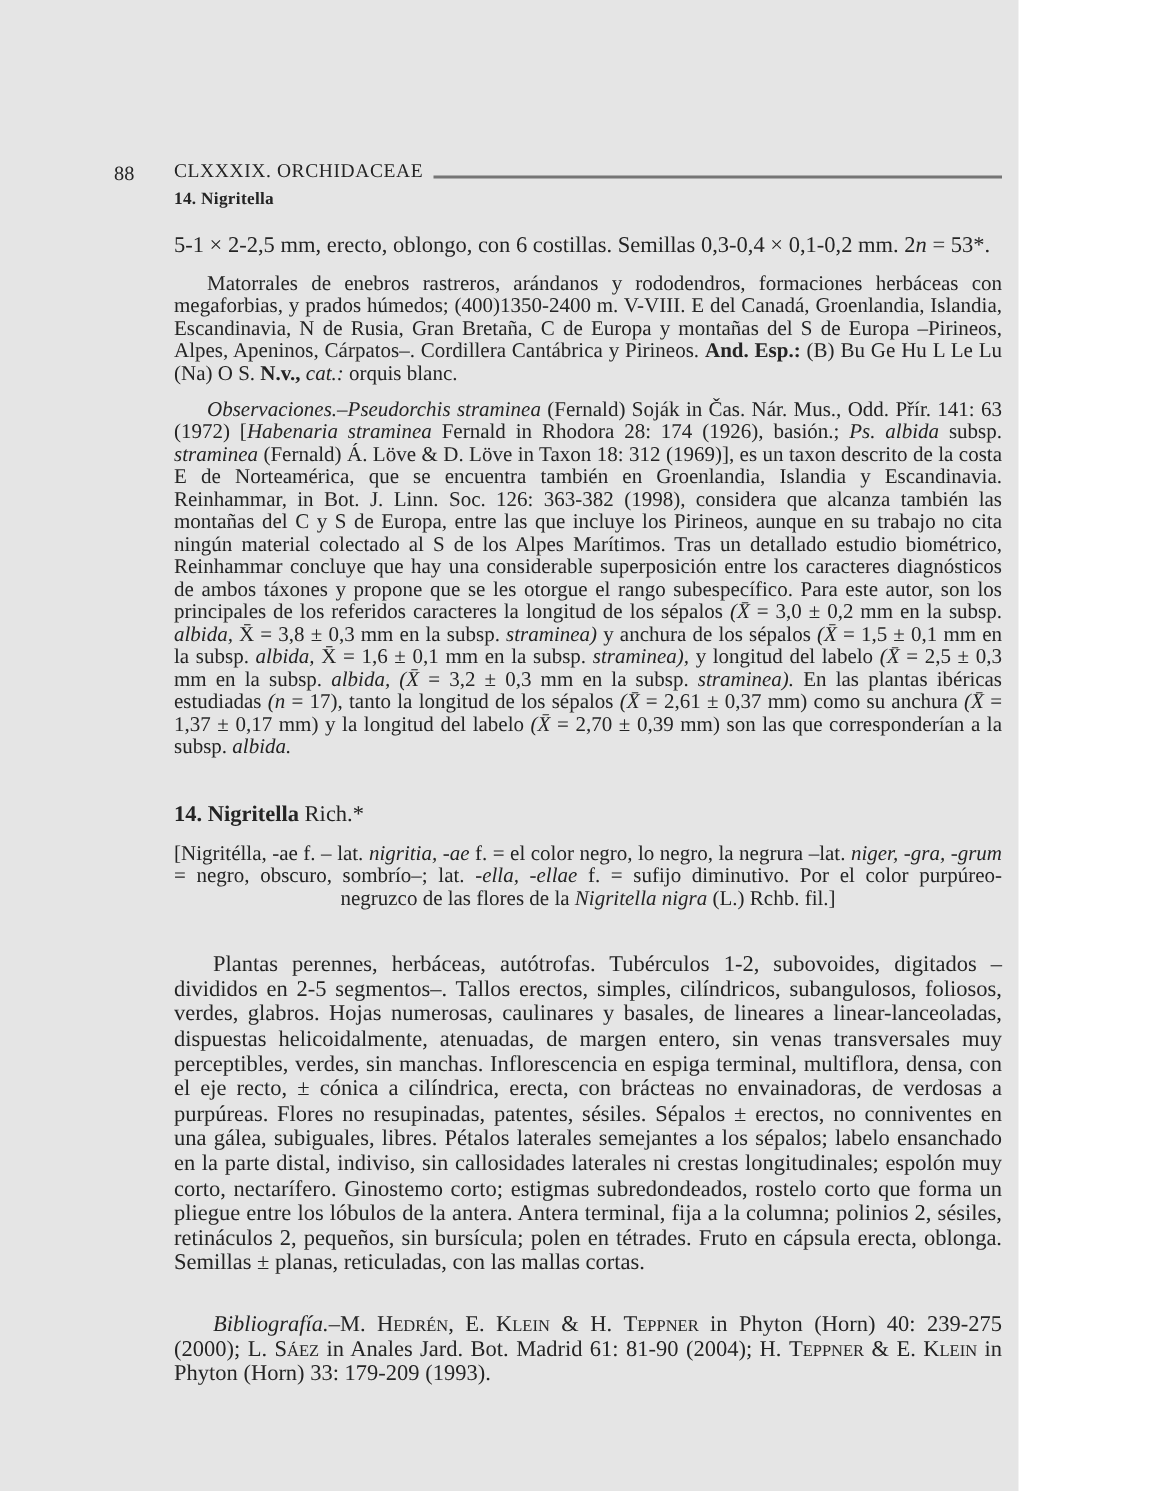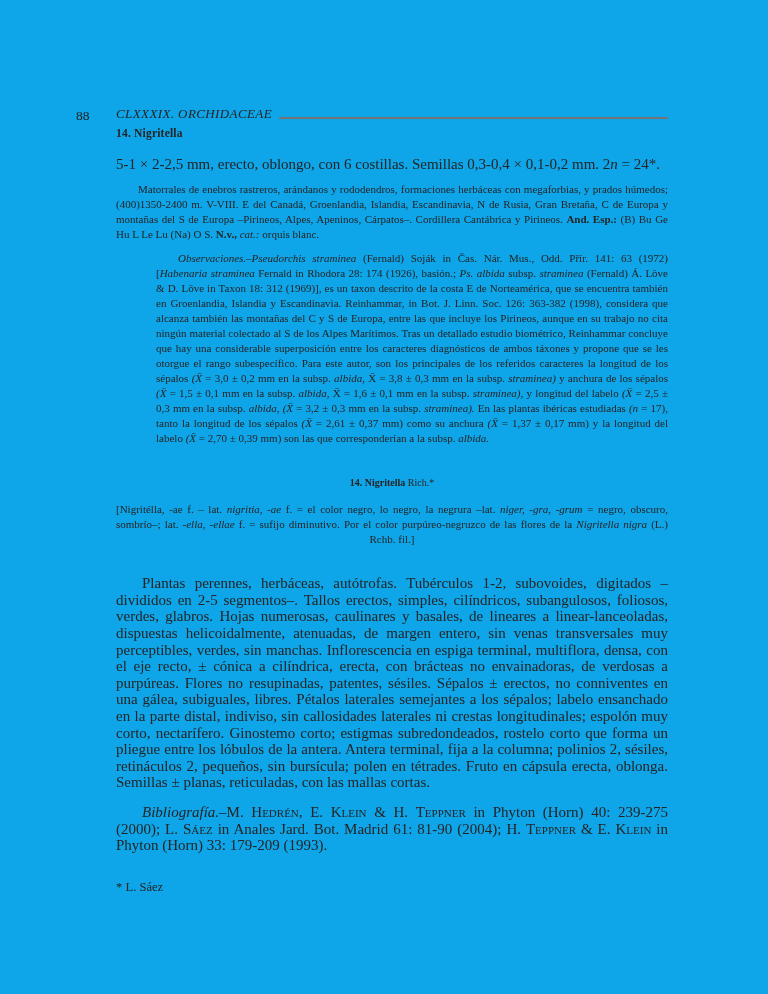--- a/index.html
+++ b/index.html
@@ -1,36 +1,36 @@
 <!DOCTYPE html>
 <html><head>
 <meta charset="utf-8">
 <style>
   html, body { margin:0; padding:0; background:#ffffff; }
   .page {
-    position:relative; width:768px; height:994px; background:#0ea5e9;
+    position:relative; width:679px; height:994px; background:#e5e5e5;
     overflow:hidden; font-family:"Liberation Serif","DejaVu Serif",serif;
     color:#242424; -webkit-font-smoothing:antialiased;
   }
   .pagenum { position:absolute; left:76px; top:108px; font-size:13.5px; }
   .content { position:absolute; left:116px; top:106px; width:552px; }
   .runhead { display:flex; align-items:flex-end; font-size:13px; letter-spacing:0.4px; }
-  .runtitle { white-space:nowrap;font-style:italic; }
+  .runtitle { white-space:nowrap; }
   .runrule { flex:1; border-bottom:2px solid #757575; margin-left:7px; margin-bottom:3px; }
   .subhead { font-size:11.5px; font-weight:bold; margin-top:5px; letter-spacing:0.2px; }
   p { margin:0; }
   .body  { font-size:15px;  line-height:16.6px; text-align:justify; }
-  .small { font-size:11px; line-height:15px;  text-align:justify; }
+  .small { font-size:14px; line-height:15px;  text-align:justify; }
   .seed   { margin-top:17px; }
   .hab    { margin-top:9px;  text-indent:22px; }
-  .obs    { margin-top:9px;  text-indent:22px;margin-left:40px; }
-  .genus  { margin:29px 0 11px 0; text-align:center; font-size:10px; }
+  .obs    { margin-top:9px;  text-indent:22px; }
+  .genus  { margin:29px 0 11px 0; font-size:15px; }
   .etym   { text-align:justify; text-align-last:center;font-family:Liberation Serif, serif; }
   .desc   { margin-top:28px; text-indent:26px; }
-  .biblio { margin-top:13px;  text-indent:26px; }
+  .biblio { margin-top:24px;  text-indent:26px; }
   .footnote { margin-top:26px; font-size:12.6px; }
   .it { font-style:italic; }
   .bd { font-weight:bold; }
   .sc { font-variant:small-caps; }
 </style>
 </head>
 <body>
 
 <div class="page">
 
@@ -38,30 +38,29 @@
 
   <div class="content">
 
     <div class="runhead">
       <span class="runtitle">CLXXXIX.  ORCHIDACEAE</span>
       <span class="runrule"></span>
     </div>
 
     <div class="subhead">14.  Nigritella</div>
 
-    <p class="body seed"><span>5-1 × 2-2,5 mm, erecto, oblongo, con 6 costillas. Semillas 0,3-0,4 × 0,1-0,2 mm. 2</span><span class="it">n</span><span> = 24*.</span></p>
+    <p class="body seed"><span>5-1 × 2-2,5 mm, erecto, oblongo, con 6 costillas. Semillas 0,3-0,4 × 0,1-0,2 mm. 2</span><span class="it">n</span><span> = 53*.</span></p>
 
     <p class="small hab"><span>Matorrales de enebros rastreros, arándanos y rododendros, formaciones herbáceas con megaforbias, y prados húmedos; (400)1350-2400 m. V-VIII. E del Canadá, Groenlandia, Islandia, Escandinavia, N de Rusia, Gran Bretaña, C de Europa y montañas del S de Europa –Pirineos, Alpes, Apeninos, Cárpatos–. Cordillera Cantábrica y Pirineos. </span><span class="bd">And. Esp.:</span><span> (B) Bu Ge Hu L Le Lu (Na) O S. </span><span class="bd">N.v.,</span><span> </span><span class="it">cat.:</span><span> orquis blanc.</span></p>
 
     <p class="small obs"><span class="it">Observaciones.–Pseudorchis straminea</span><span> (Fernald) Soják in Čas. Nár. Mus., Odd. Přír. 141: 63 (1972) [</span><span class="it">Habenaria straminea</span><span> Fernald in Rhodora 28: 174 (1926), basión.; </span><span class="it">Ps. albida</span><span> subsp. </span><span class="it">straminea</span><span> (Fernald) Á. Löve &amp; D. Löve in Taxon 18: 312 (1969)], es un taxon descrito de la costa E de Norteamérica, que se encuentra también en Groenlandia, Islandia y Escandinavia. Reinhammar, in Bot. J. Linn. Soc. 126: 363-382 (1998), considera que alcanza también las montañas del C y S de Europa, entre las que incluye los Pirineos, aunque en su trabajo no cita ningún material colectado al S de los Alpes Marítimos. Tras un detallado estudio biométrico, Reinhammar concluye que hay una considerable superposición entre los caracteres diagnósticos de ambos táxones y propone que se les otorgue el rango subespecífico. Para este autor, son los principales de los referidos caracteres la longitud de los sépalos </span><span class="it">(X̄</span><span> = 3,0 ± 0,2 mm en la subsp. </span><span class="it">albida,</span><span> X̄ = 3,8 ± 0,3 mm en la subsp. </span><span class="it">straminea)</span><span> y anchura de los sépalos </span><span class="it">(X̄</span><span> = 1,5 ± 0,1 mm en la subsp. </span><span class="it">albida,</span><span> X̄ = 1,6 ± 0,1 mm en la subsp. </span><span class="it">straminea),</span><span> y longitud del labelo </span><span class="it">(X̄</span><span> = 2,5 ± 0,3 mm en la subsp. </span><span class="it">albida,</span><span> </span><span class="it">(X̄</span><span> = 3,2 ± 0,3 mm en la subsp. </span><span class="it">straminea).</span><span> En las plantas ibéricas estudiadas </span><span class="it">(n</span><span> = 17), tanto la longitud de los sépalos </span><span class="it">(X̄</span><span> = 2,61 ± 0,37 mm) como su anchura </span><span class="it">(X̄</span><span> = 1,37 ± 0,17 mm) y la longitud del labelo </span><span class="it">(X̄</span><span> = 2,70 ± 0,39 mm) son las que corresponderían a la subsp. </span><span class="it">albida.</span></p>
 
     <p class="body genus"><span class="bd">14.  Nigritella</span><span> Rich.*</span></p>
 
     <p class="small etym"><span>[Nigritélla, -ae f. – lat. </span><span class="it">nigritia, -ae</span><span> f. = el color negro, lo negro, la negrura –lat. </span><span class="it">niger, -gra, -grum</span><span> = negro, obscuro, sombrío–; lat. </span><span class="it">-ella, -ellae</span><span> f. = sufijo diminutivo. Por el color purpúreo-negruzco de las flores de la </span><span class="it">Nigritella nigra</span><span> (L.) Rchb. fil.]</span></p>
 
     <p class="body desc"><span>Plantas perennes, herbáceas, autótrofas. Tubérculos 1-2, subovoides, digitados –divididos en 2-5 segmentos–. Tallos erectos, simples, cilíndricos, subangulosos, foliosos, verdes, glabros. Hojas numerosas, caulinares y basales, de lineares a linear-lanceoladas, dispuestas helicoidalmente, atenuadas, de margen entero, sin venas transversales muy perceptibles, verdes, sin manchas. Inflorescencia en espiga terminal, multiflora, densa, con el eje recto, ± cónica a cilíndrica, erecta, con brácteas no envainadoras, de verdosas a purpúreas. Flores no resupinadas, patentes, sésiles. Sépalos ± erectos, no conniventes en una gálea, subiguales, libres. Pétalos laterales semejantes a los sépalos; labelo ensanchado en la parte distal, indiviso, sin callosidades laterales ni crestas longitudinales; espolón muy corto, nectarífero. Ginostemo corto; estigmas subredondeados, rostelo corto que forma un pliegue entre los lóbulos de la antera. Antera terminal, fija a la columna; polinios 2, sésiles, retináculos 2, pequeños, sin bursícula; polen en tétrades. Fruto en cápsula erecta, oblonga. Semillas ± planas, reticuladas, con las mallas cortas.</span></p>
 
     <p class="body biblio"><span class="it">Bibliografía.–</span><span>M. </span><span class="sc">Hedrén</span><span>, E. </span><span class="sc">Klein</span><span> &amp; H. </span><span class="sc">Teppner</span><span> in Phyton (Horn) 40: 239-275 (2000); L. </span><span class="sc">Sáez</span><span> in Anales Jard. Bot. Madrid 61: 81-90 (2004); H. </span><span class="sc">Teppner</span><span> &amp; E. </span><span class="sc">Klein</span><span> in Phyton (Horn) 33: 179-209 (1993).</span></p>
 
-    <p class="footnote"><span>*  L. Sáez</span></p>
 
   </div>
 </div>
 
 </body></html>

